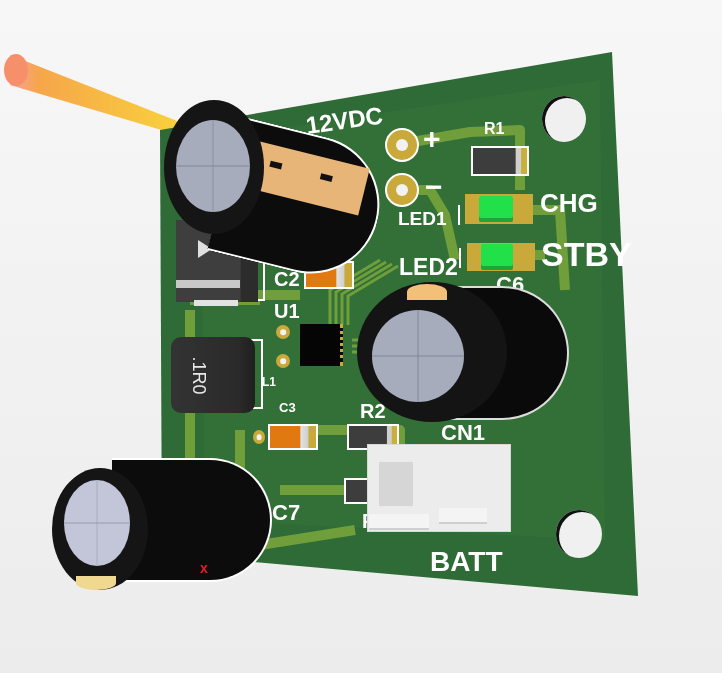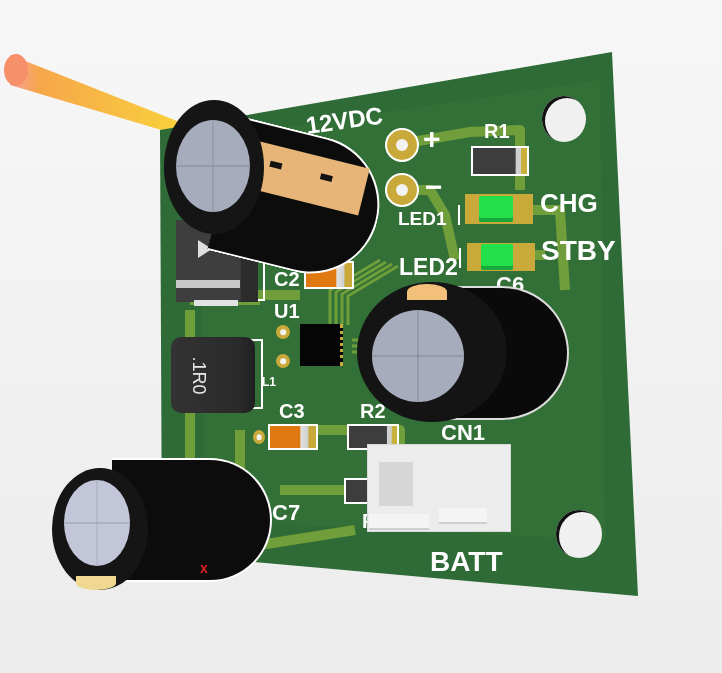--- a/index.html
+++ b/index.html
@@ -67,34 +67,34 @@
 
 <div class="hole" style="left:542px;top:96px;width:44px;height:46px;"></div>
 <div class="hole" style="left:556px;top:510px;width:46px;height:48px;"></div>
 
 <div class="pad-ring" style="left:385px;top:128px;width:34px;height:34px;"></div>
 <div class="pad-ring" style="left:385px;top:173px;width:34px;height:34px;"></div>
 <div class="silk" style="left:423px;top:122px;font-size:30px;">+</div>
 <div class="silk" style="left:425px;top:170px;font-size:30px;">−</div>
 <div class="silk" style="left:308px;top:112px;font-size:24px;transform:rotate(-8deg);transform-origin:left bottom;">12VDC</div>
 
-<div class="silk" style="left:484px;top:120px;font-size:20px;">R1</div>
+<div class="silk" style="left:484px;top:120px;font-size:16px;">R1</div>
 <div class="smd" style="left:471px;top:146px;width:58px;height:30px;background:linear-gradient(90deg,#3d3d3d 0%,#3d3d3d 78%,#cfcfcf 80%,#cfcfcf 88%,#c9b03a 90%);"></div>
 
 <div class="silk" style="left:398px;top:208px;font-size:19px;">LED1</div>
 <div class="abs" style="left:465px;top:194px;width:68px;height:30px;background:#c9a93a;">
   <div class="abs" style="left:14px;top:2px;width:34px;height:26px;background:#22e04a;border-radius:2px;box-shadow:inset 0 -4px 0 #1aa83a;"></div>
 </div>
 <div class="silk" style="left:540px;top:188px;font-size:26px;">CHG</div>
 
 <div class="silk" style="left:399px;top:254px;font-size:23px;">LED2</div>
 <div class="abs" style="left:467px;top:243px;width:68px;height:28px;background:#c9a93a;">
   <div class="abs" style="left:14px;top:1px;width:32px;height:26px;background:#22e04a;border-radius:2px;box-shadow:inset 0 -4px 0 #1aa83a;"></div>
 </div>
-<div class="silk" style="left:541px;top:235px;font-size:28px;">STBY</div>
+<div class="silk" style="left:541px;top:235px;font-size:34px;">STBY</div>
 
 <div class="silk" style="left:496px;top:272px;font-size:22px;">C6</div>
 
 <div class="abs" style="left:176px;top:220px;width:82px;height:82px;background:linear-gradient(90deg,#3e3e3e 0%,#3e3e3e 78%,#2c2c2c 80%);">
   <div class="abs" style="left:0;top:60px;width:64px;height:8px;background:#c8c8c8;"></div>
   <div class="abs" style="left:22px;top:20px;width:0;height:0;border-top:9px solid transparent;border-bottom:9px solid transparent;border-left:14px solid #e0e0e0;"></div>
 </div>
 <div class="abs" style="left:194px;top:300px;width:44px;height:6px;background:#e2e2e2;"></div>
 <div class="silk" style="left:258px;top:240px;font-size:20px;transform:rotate(-90deg);">D</div>
 
@@ -104,21 +104,21 @@
 <div class="silk" style="left:274px;top:300px;font-size:20px;">U1</div>
 <div class="pad-ring" style="left:276px;top:325px;width:14px;height:14px;border:none;"></div>
 <div class="pad-ring" style="left:276px;top:354px;width:14px;height:14px;border:none;"></div>
 <div class="abs" style="left:300px;top:324px;width:40px;height:42px;background:#050505;border-right:3px dotted #c9a93a;"></div>
 
 <div class="abs" style="left:171px;top:337px;width:84px;height:76px;background:linear-gradient(90deg,#333 0%,#2a2a2a 80%,#1f1f1f 100%);border-radius:10px;">
   <div class="abs" style="left:8px;top:28px;color:#e8e8e8;font-size:18px;transform:rotate(90deg);font-family:'Liberation Sans',sans-serif;">.1R0</div>
 </div>
 <div class="silk" style="left:262px;top:375px;font-size:12px;">L1</div>
 
-<div class="silk" style="left:279px;top:400px;font-size:20px;text-align:right;">C3</div>
+<div class="silk" style="left:279px;top:400px;font-size:13px;text-align:right;">C3</div>
 <div class="pad-ring" style="left:253px;top:430px;width:12px;height:14px;border:none;"></div>
 <div class="smd" style="left:268px;top:424px;width:50px;height:26px;background:linear-gradient(90deg,#e07a10 0%,#e07a10 65%,#e2e2e2 67%,#d0d0d0 82%,#c9a93a 85%);"></div>
 
 <div class="silk" style="left:360px;top:400px;font-size:20px;">R2</div>
 <div class="smd" style="left:347px;top:424px;width:52px;height:26px;background:linear-gradient(90deg,#3d3d3d 0%,#3d3d3d 78%,#cfcfcf 80%,#cfcfcf 88%,#c9b03a 90%);"></div>
 
 <div class="smd" style="left:344px;top:478px;width:30px;height:26px;background:#3d3d3d;"></div>
 <div class="silk" style="left:362px;top:510px;font-size:20px;">R3</div>
 
 <div class="silk" style="left:441px;top:420px;font-size:22px;">CN1</div>

